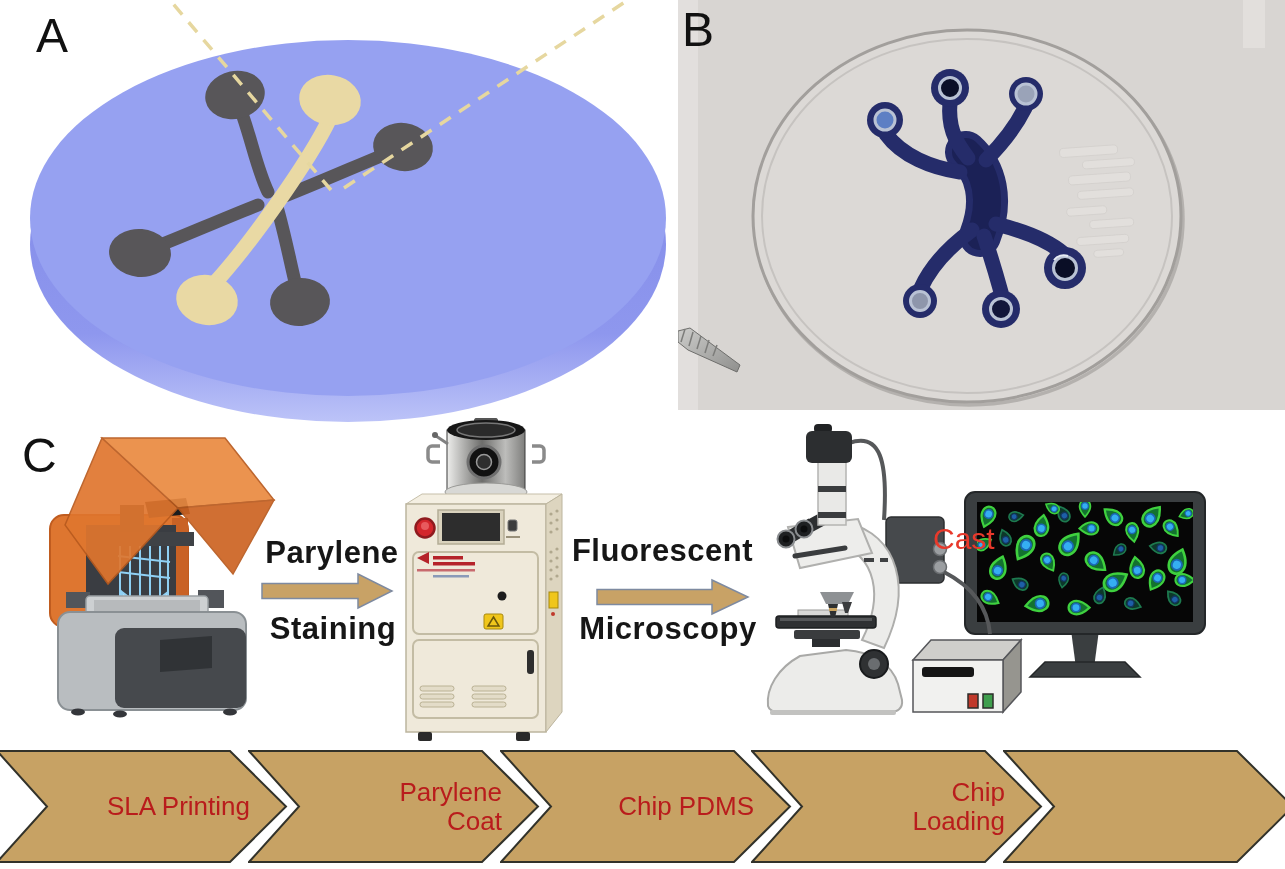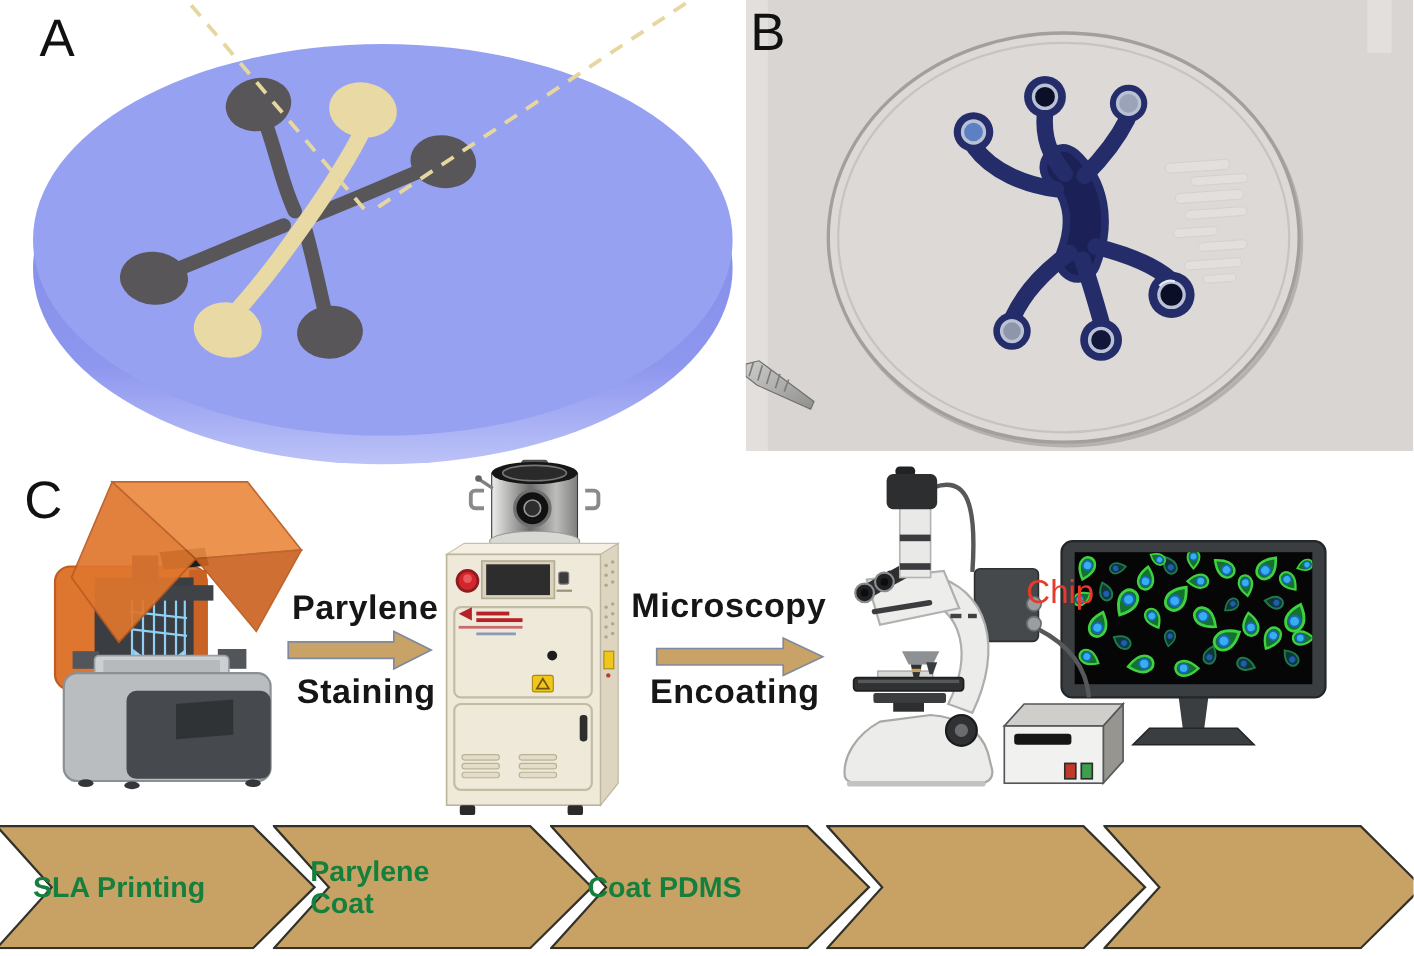--- a/index.html
+++ b/index.html
@@ -6,22 +6,22 @@
   body{width:1285px;height:869px;position:relative;overflow:hidden;
        font-family:"Liberation Sans", sans-serif;}
   .panel-label{position:absolute;font-size:48px;font-weight:400;color:#111;line-height:1;}
   .abs{position:absolute;}
   .step-text{position:absolute;font-size:31px;font-weight:700;color:#161616;
              text-align:center;line-height:1;letter-spacing:.5px;}
   .annotation-red{position:absolute;font-size:30px;color:#e8392b;z-index:6;}
   .chev{position:absolute;top:750px;width:292px;height:113px;}
   .chev svg{position:absolute;left:0;top:0;}
   .chev-label{position:absolute;left:34px;width:220px;top:50%;
-              transform:translateY(-50%);text-align:left;color:#15803d;
-              font-size:26px;line-height:1.12;white-space:pre-line;font-weight:bold;}
+              transform:translateY(-50%);text-align:right;color:#b91c1c;
+              font-size:26px;line-height:1.12;white-space:pre-line;}
   svg{display:block;}
 </style>
 </head>
 <body>
 
 <div class="abs" style="left:0;top:0;width:678px;height:432px;">
   <svg width="678" height="432" viewBox="0 0 678 432">
     <defs>
       <linearGradient id="rimG" x1="0" y1="0" x2="0" y2="1">
         <stop offset="0" stop-color="#7d86e6"></stop>
@@ -491,46 +491,48 @@
     <rect x="922" y="667" width="52" height="10" rx="3" fill="#161616"></rect>
     <rect x="968" y="694" width="10" height="14" fill="#c0392b" stroke="#2c2c2a" stroke-width="1.5"></rect>
     <rect x="983" y="694" width="10" height="14" fill="#3f9e4d" stroke="#2c2c2a" stroke-width="1.5"></rect>
   </g>
 </svg>
 
 <div class="panel-label" style="left:22px;top:432px;">C</div>
 
 <div class="step-text" style="left:234px;top:537px;width:196px;">Parylene</div>
 <div class="step-text" style="left:228px;top:613px;width:210px;">Staining</div>
-<div class="step-text" style="left:560px;top:535px;width:205px;">Microscopy</div>
-<div class="step-text" style="left:562px;top:613px;width:212px;">Encoating</div>
-
-<div class="annotation-red" style="left:933px;top:522px;">Chip</div>
+<div class="step-text" style="left:560px;top:535px;width:205px;">Fluorescent</div>
+<div class="step-text" style="left:562px;top:613px;width:212px;">Microscopy</div>
+
+<div class="annotation-red" style="left:933px;top:522px;">Cast</div>
 
 <div class="chev" style="left:-4px;">
   <svg width="292" height="113" viewBox="0 0 292 113">
     <polygon points="1,1 234,1 290,56.5 234,112 1,112 51,56.5" fill="#c7a264" stroke="#32322a" stroke-width="2"></polygon>
     </svg>
   <div class="chev-label">SLA Printing</div>
 </div>
 <div class="chev" style="left:248px;">
   <svg width="292" height="113" viewBox="0 0 292 113">
     <polygon points="1,1 234,1 290,56.5 234,112 1,112 51,56.5" fill="#c7a264" stroke="#32322a" stroke-width="2"></polygon>
     </svg>
   <div class="chev-label">Parylene
 Coat</div>
 </div>
 <div class="chev" style="left:500px;">
   <svg width="292" height="113" viewBox="0 0 292 113">
     <polygon points="1,1 234,1 290,56.5 234,112 1,112 51,56.5" fill="#c7a264" stroke="#32322a" stroke-width="2"></polygon>
     </svg>
-  <div class="chev-label">Coat PDMS</div>
+  <div class="chev-label">Chip PDMS</div>
 </div>
 <div class="chev" style="left:751px;">
   <svg width="292" height="113" viewBox="0 0 292 113">
     <polygon points="1,1 234,1 290,56.5 234,112 1,112 51,56.5" fill="#c7a264" stroke="#32322a" stroke-width="2"></polygon>
     </svg>
+  <div class="chev-label">Chip
+Loading</div>
 </div>
 <div class="chev" style="left:1003px;">
   <svg width="292" height="113" viewBox="0 0 292 113">
     <polygon points="1,1 234,1 290,56.5 234,112 1,112 51,56.5" fill="#c7a264" stroke="#32322a" stroke-width="2"></polygon>
     </svg>
 </div>
 
 </body></html>

